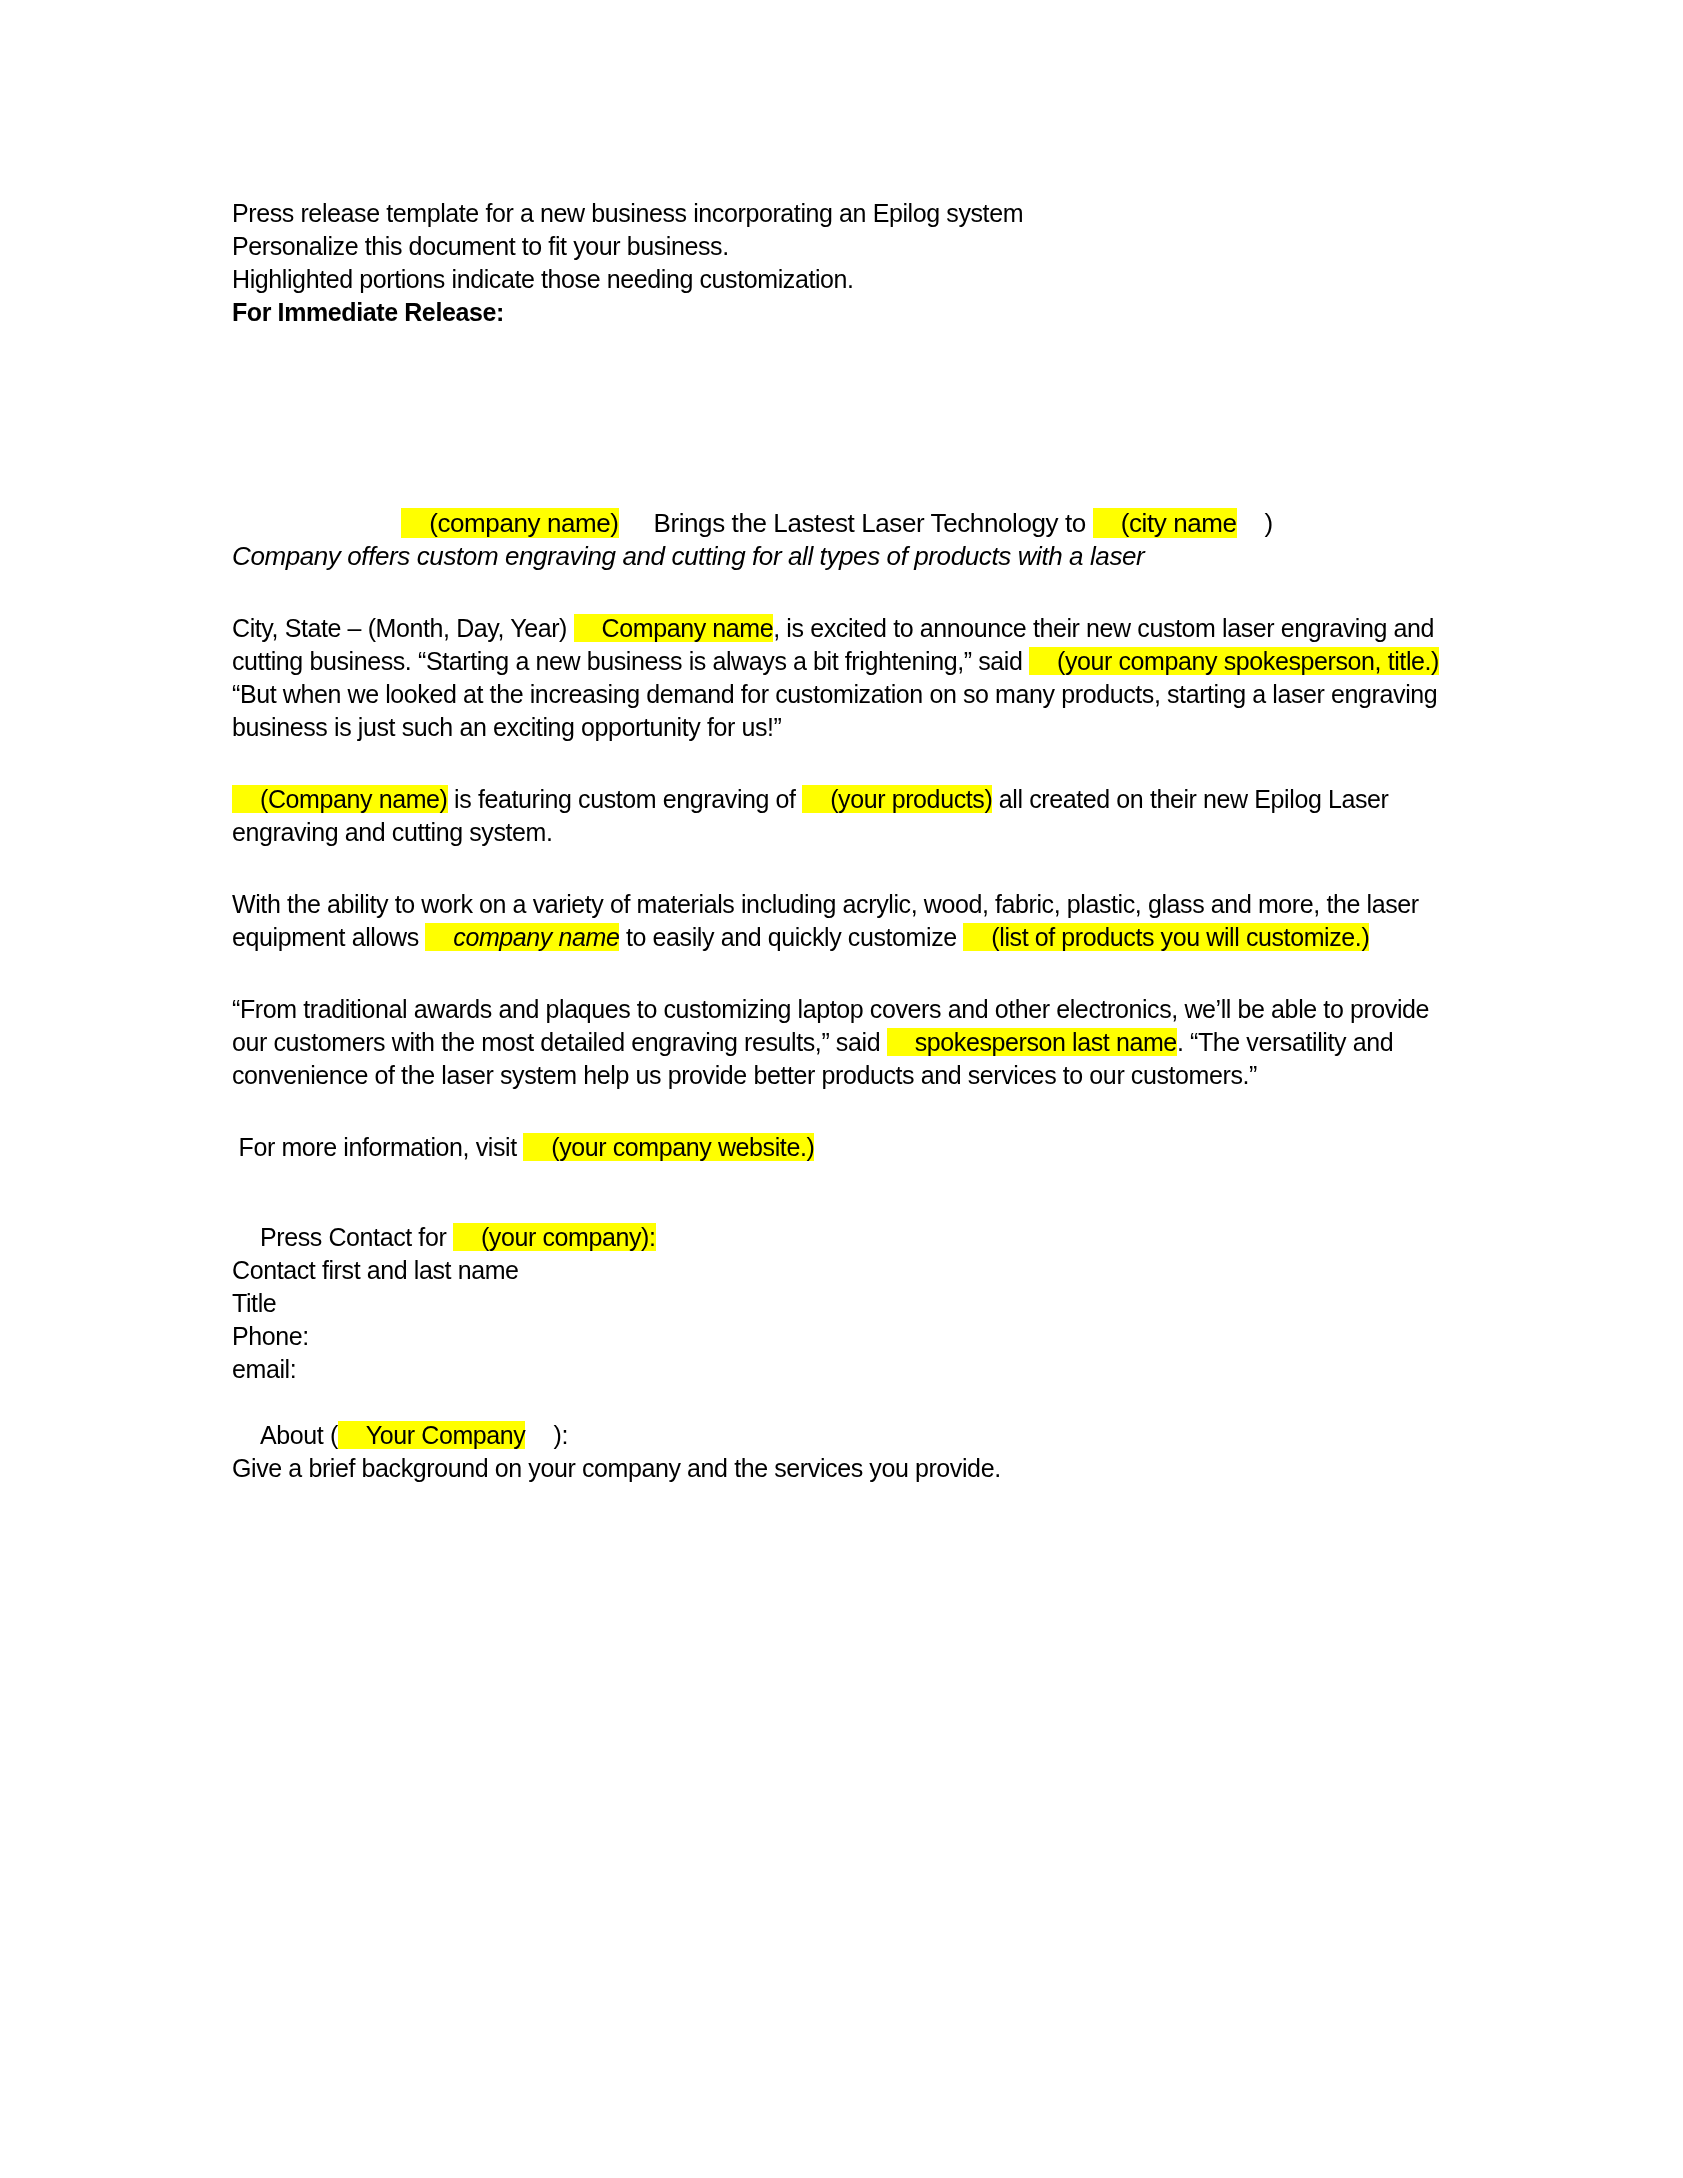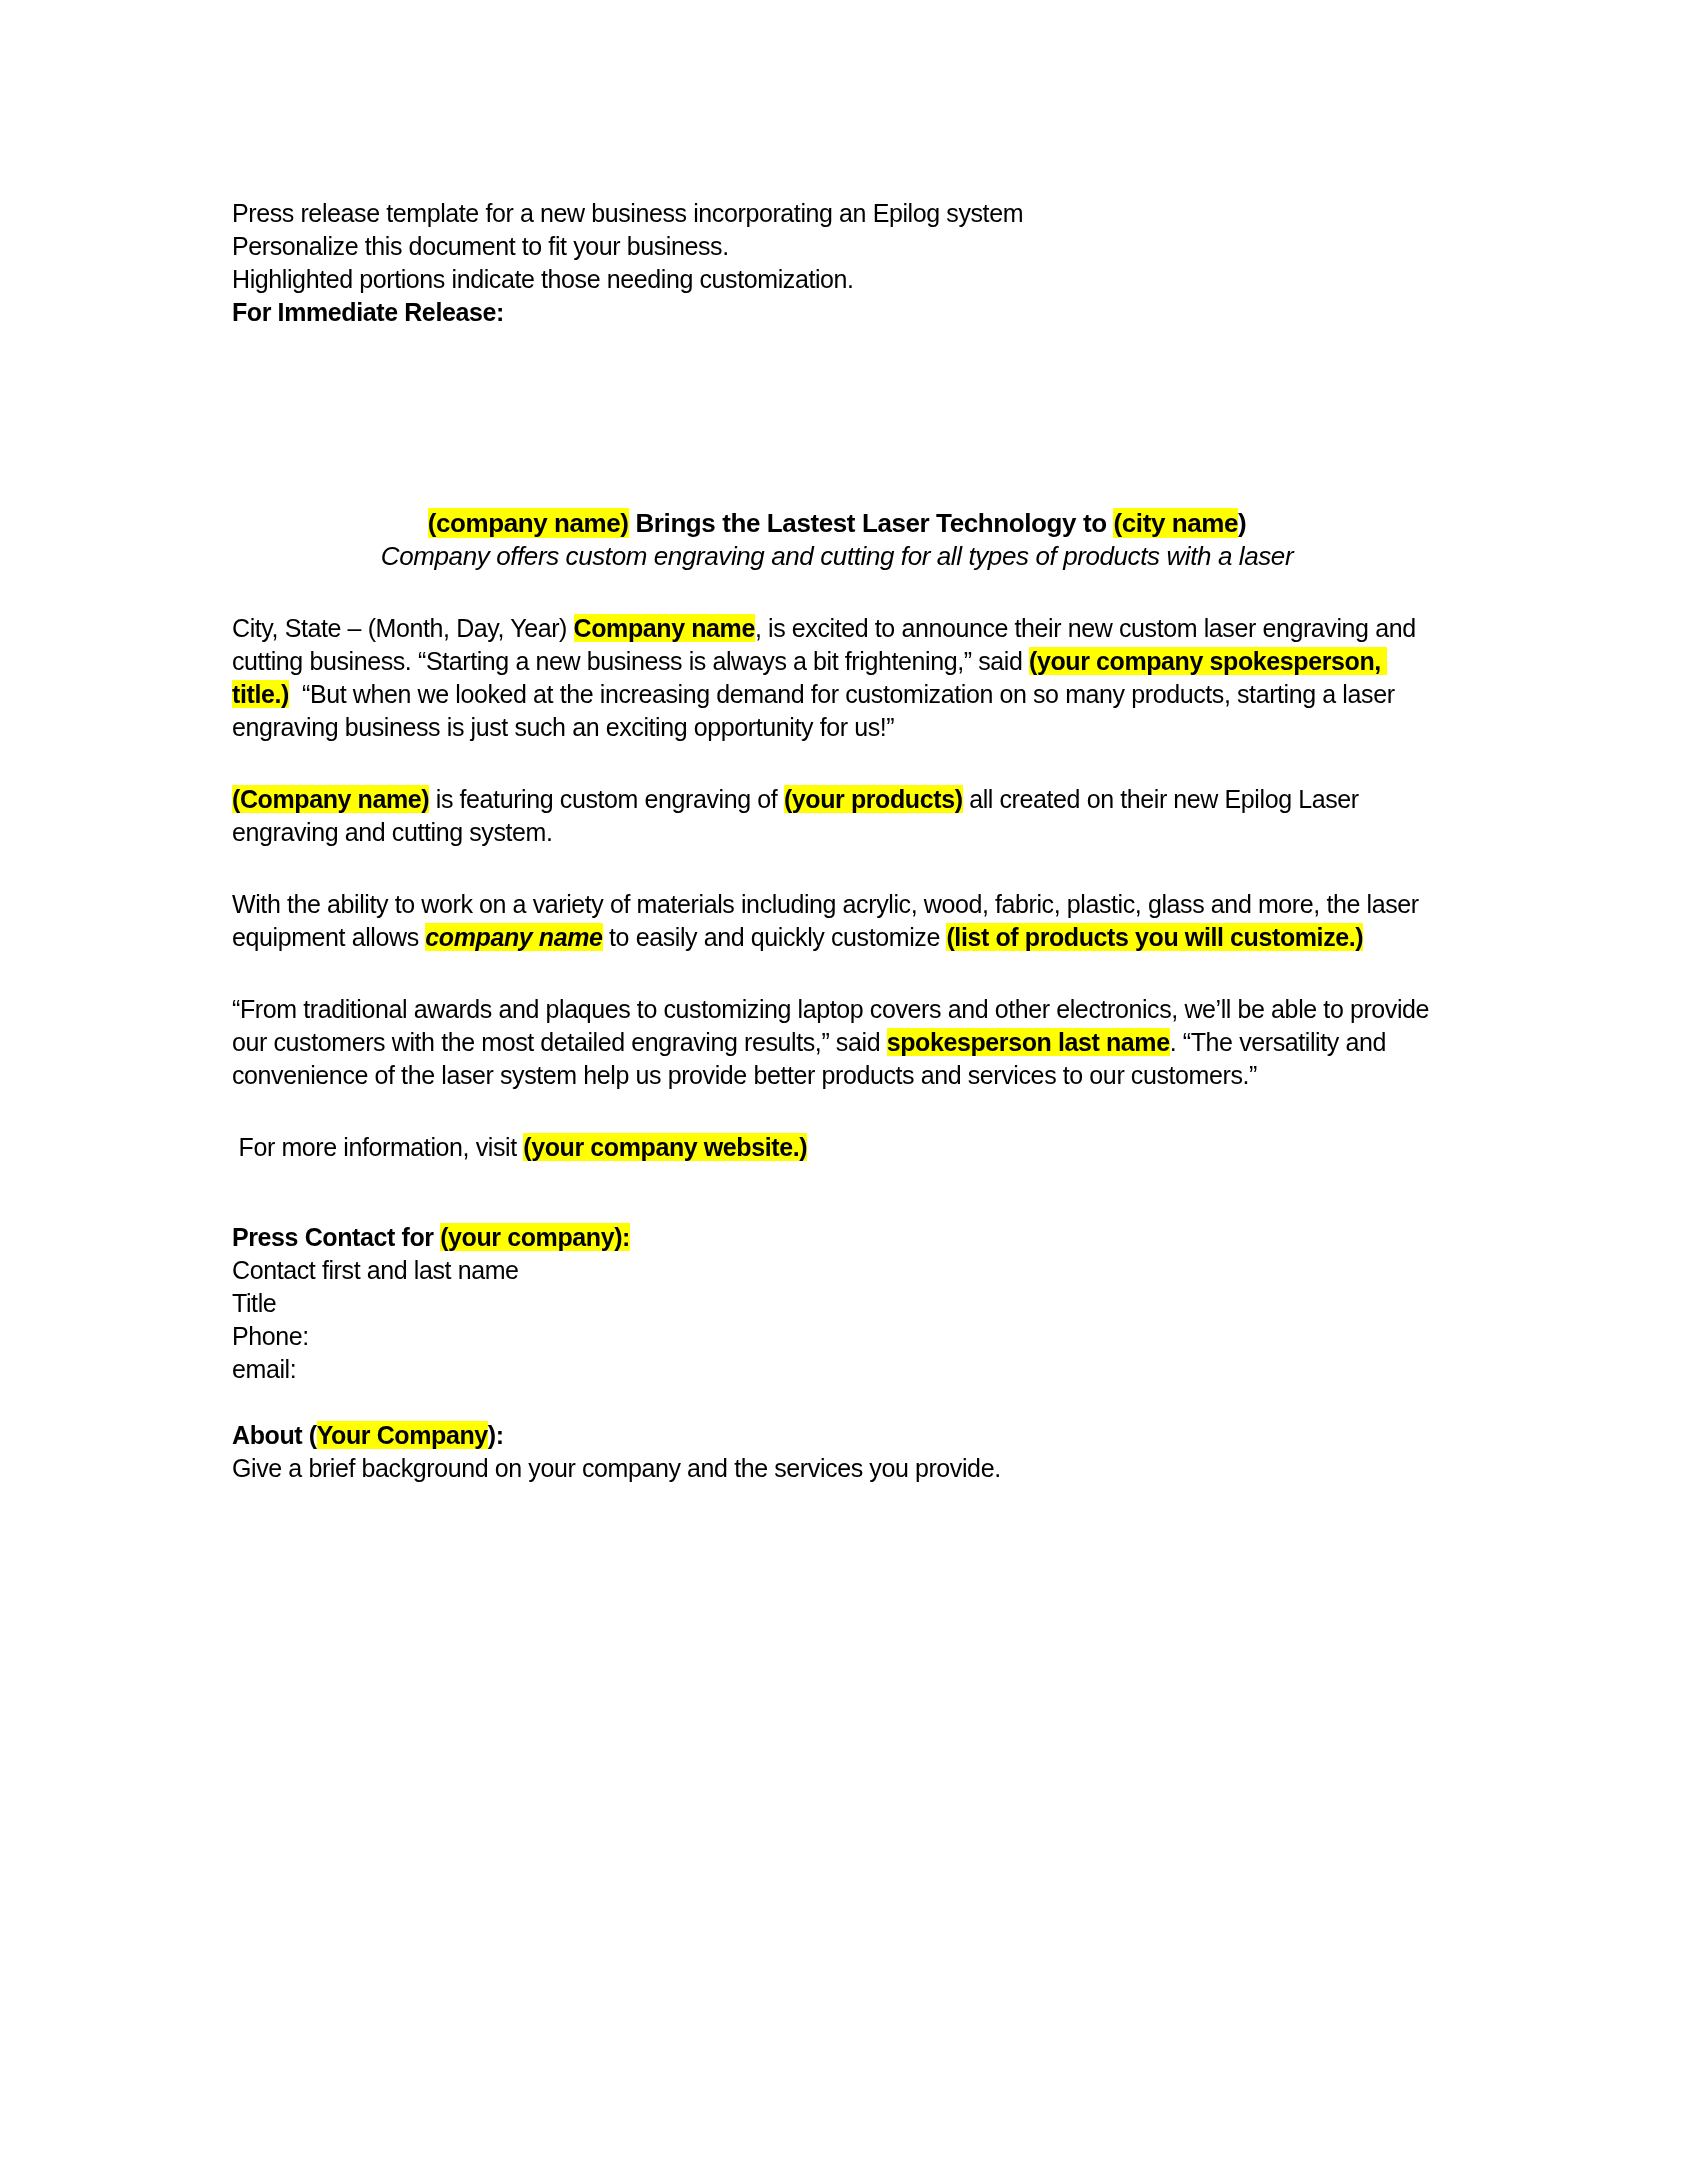--- a/index.html
+++ b/index.html
@@ -30,33 +30,32 @@
     top: 0;
     left: 232px;
     width: 1210px;
     padding-top: 197px;
     font-size: 25px;
     line-height: 33px;
     letter-spacing: -0.4px;
   }
   .line { white-space: pre-wrap; }
   .rich { white-space: pre-wrap; }
-  .b { font-weight: bold; }
+  .b { font-weight: normal; padding-left: 28px; }
   .i { font-style: italic; }
   .hl { background: var(--hl); }
   .bold-line { font-weight: bold; }
   .release-label { }
   .headline {
     margin-top: 178px;
     text-align: center;
     font-weight: bold;
     font-size: 26px;
   }
   .subheadline {
-    text-align: center;
     font-style: italic;
     font-size: 26px;
   }
   .para { margin-top: 39px; }
   .press-heading { margin-top: 57px; }
   .about-heading { margin-top: 33px; }
 </style>
 </head>
 <body>
 

